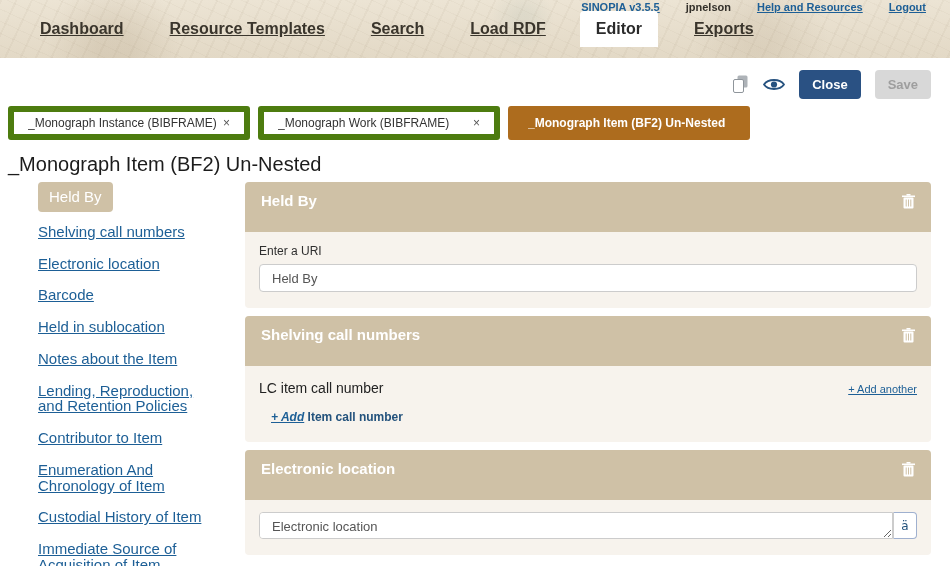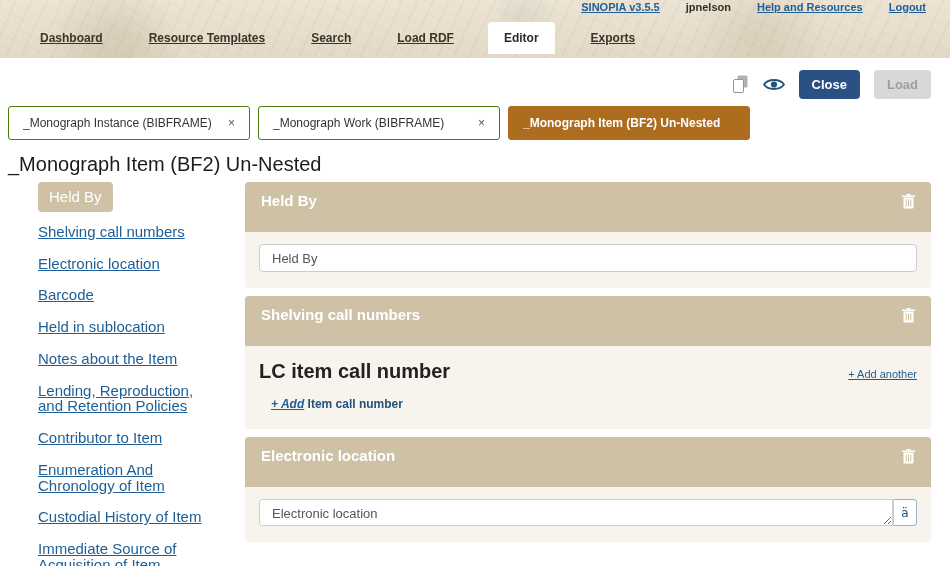--- a/index.html
+++ b/index.html
@@ -22,22 +22,22 @@
     font-size:27px; font-weight:400; letter-spacing:4px; color:#2b2721;
     font-family:"Liberation Sans", sans-serif;
   }
   .header-links{
     position:absolute; right:24px; top:1px;
     font-size:11px; font-weight:bold; display:flex; gap:26px; align-items:center;
   }
   .header-links a{ color:#1d5f96; text-decoration:underline; cursor:pointer; }
   .header-links .username{ color:#33302a; font-weight:600; }
   .main-nav{
-    position:absolute; left:28px; bottom:4px; display:flex; align-items:flex-end;
-    font-size:12px; font-weight:bold;
+    position:absolute; left:28px; bottom:11px; display:flex; align-items:flex-end;
+    font-size:16px; font-weight:bold;
   }
   .main-nav .nav-link{
     color:#3a352c; text-decoration:underline; padding:9px 12px 9px 12px;
     margin-right:22px; cursor:pointer;
   }
   .main-nav .nav-tab-active{
     background:#fff; color:#2b2b2b; text-decoration:none;
     padding:9px 16px; border-radius:4px 4px 0 0; margin-right:24px; cursor:pointer;
   }
 
@@ -49,21 +49,21 @@
   .icon-btn{ background:none; border:none; cursor:pointer; display:flex; align-items:center; }
   .btn{ font-family:"Liberation Sans",sans-serif; font-size:13px; font-weight:bold;
     border:none; border-radius:4px; padding:7px 13px; cursor:pointer; }
   .btn-close{ background:#2a5183; color:#fff; }
   .btn-save{ background:#d8d8d8; color:#9e9e9e; cursor:default; }
 
   
   .resource-tabs{ display:flex; gap:8px; padding:0 0 0 8px; height:34px; }
   .rtab{
     width:242px; height:34px; display:flex; align-items:center;
-    background:#fff; border:1px solid #4d7c0f; border-radius:3px;
+    background:#fff; border:6px solid #4d7c0f; border-radius:3px;
     padding:0 10px 0 14px; font-size:12px; color:#333; cursor:pointer;
   }
   .rtab .rtab-label{ flex:1; white-space:nowrap; overflow:hidden; }
   .rtab .rtab-close{ color:#555; font-size:12px; padding:2px 4px; cursor:pointer; }
   .rtab.active{ background:#ad6c1e; border-color:#ad6c1e; color:#fff; font-weight:bold; }
 
   
   .page-title{ font-size:20px; font-weight:400; color:#1c1c1c; margin:13px 0 6px 8px; }
   .editor-body{ display:flex; align-items:flex-start; }
 
@@ -89,21 +89,21 @@
 
   .field-label{ font-size:12px; color:#2f2f2f; margin-bottom:6px; }
   .uri-input{
     width:100%; height:28px; border:1px solid #ccc; border-radius:4px;
     padding:0 12px; font-size:13px; color:#333; background:#fff;
     font-family:"Liberation Sans",sans-serif;
   }
   .uri-input::placeholder, .loc-textarea::placeholder{ color:#555; opacity:1; }
 
   .prop-row{ display:flex; justify-content:space-between; align-items:baseline; margin-top:2px; }
-  .prop-label{ font-size:20px; color:#222;font-weight:bold; }
+  .prop-label{ font-size:14px; color:#222; }
   .add-another{ font-size:11px; color:#1d5f96; text-decoration:underline; cursor:pointer; }
   .add-nested{ margin:14px 0 2px 12px; font-size:12px; cursor:pointer; }
   .add-nested .add-prefix{ color:#1d5f96; text-decoration:underline; font-weight:bold;font-style:italic; }
   .add-nested .add-target{ color:#23527c; font-weight:bold; }
 
   .textarea-row{ display:flex; align-items:stretch; }
   .loc-textarea{
     flex:1; height:27px; min-height:27px; border:1px solid #ccc; border-radius:4px 0 0 4px;
     padding:6px 12px; font-size:13px; color:#333; resize:both;
     font-family:"Liberation Sans",sans-serif; background:#fff;
@@ -141,21 +141,21 @@
       <rect x="0.5" y="4.5" width="10" height="13" rx="1.5" fill="#fff" stroke="#8f959b"></rect>
     </svg>
   </button>
   <button class="icon-btn">
     <svg width="22" height="15" viewBox="0 0 22 15">
       <path d="M1 7.5 C5 1.5, 17 1.5, 21 7.5 C17 13.5, 5 13.5, 1 7.5 Z" fill="none" stroke="#26527f" stroke-width="1.8"></path>
       <circle cx="11" cy="7.5" r="3.1" fill="#26527f"></circle>
     </svg>
   </button>
   <button class="btn btn-close">Close</button>
-  <button class="btn btn-save" disabled="">Load</button>
+  <button class="btn btn-save" disabled="">Save</button>
 </div>
 
 <div class="resource-tabs">
   <div class="rtab">
     <span class="rtab-label">_Monograph Instance (BIBFRAME)</span>
     <span class="rtab-close">×</span>
   </div>
   <div class="rtab">
     <span class="rtab-label">_Monograph Work (BIBFRAME)</span>
     <span class="rtab-close">×</span>
@@ -193,20 +193,21 @@
             <rect x="1.5" y="3.5" width="10" height="11" rx="1" fill="#fff"></rect>
             <rect x="0" y="1.5" width="13" height="1.6" fill="#fff"></rect>
             <rect x="4.5" y="0" width="4" height="1.6" fill="#fff"></rect>
             <line x1="4.2" y1="5.5" x2="4.2" y2="12.5" stroke="#cfc1a6" stroke-width="1"></line>
             <line x1="6.5" y1="5.5" x2="6.5" y2="12.5" stroke="#cfc1a6" stroke-width="1"></line>
             <line x1="8.8" y1="5.5" x2="8.8" y2="12.5" stroke="#cfc1a6" stroke-width="1"></line>
           </svg>
         </button>
       </div>
       <div class="panel-body">
+        <div class="field-label">Enter a URI</div>
         <input class="uri-input" type="text" placeholder="Held By" style="">
       </div>
     </div>
 
     <div class="panel">
       <div class="panel-header">
         <span class="panel-title">Shelving call numbers</span>
         <button class="trash-btn">
           <svg width="13" height="15" viewBox="0 0 13 15">
             <rect x="1.5" y="3.5" width="10" height="11" rx="1" fill="#fff"></rect>

